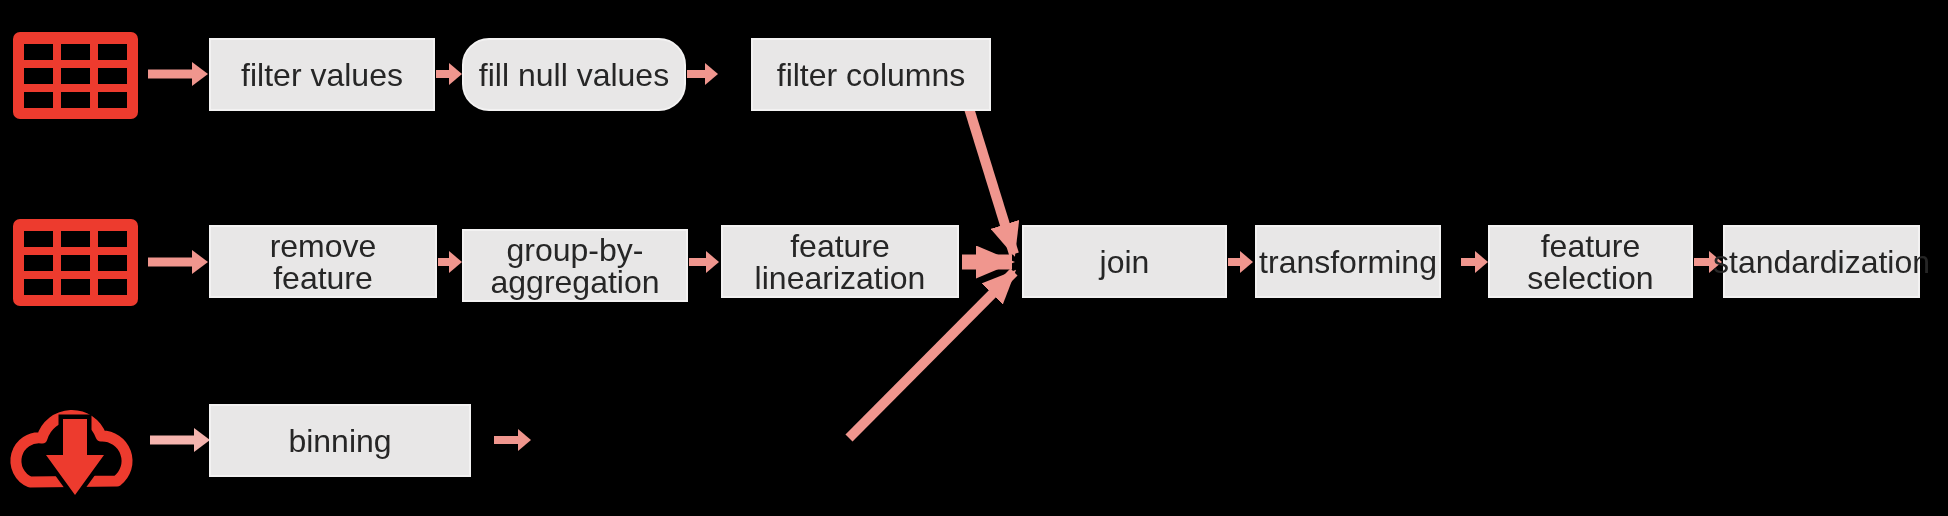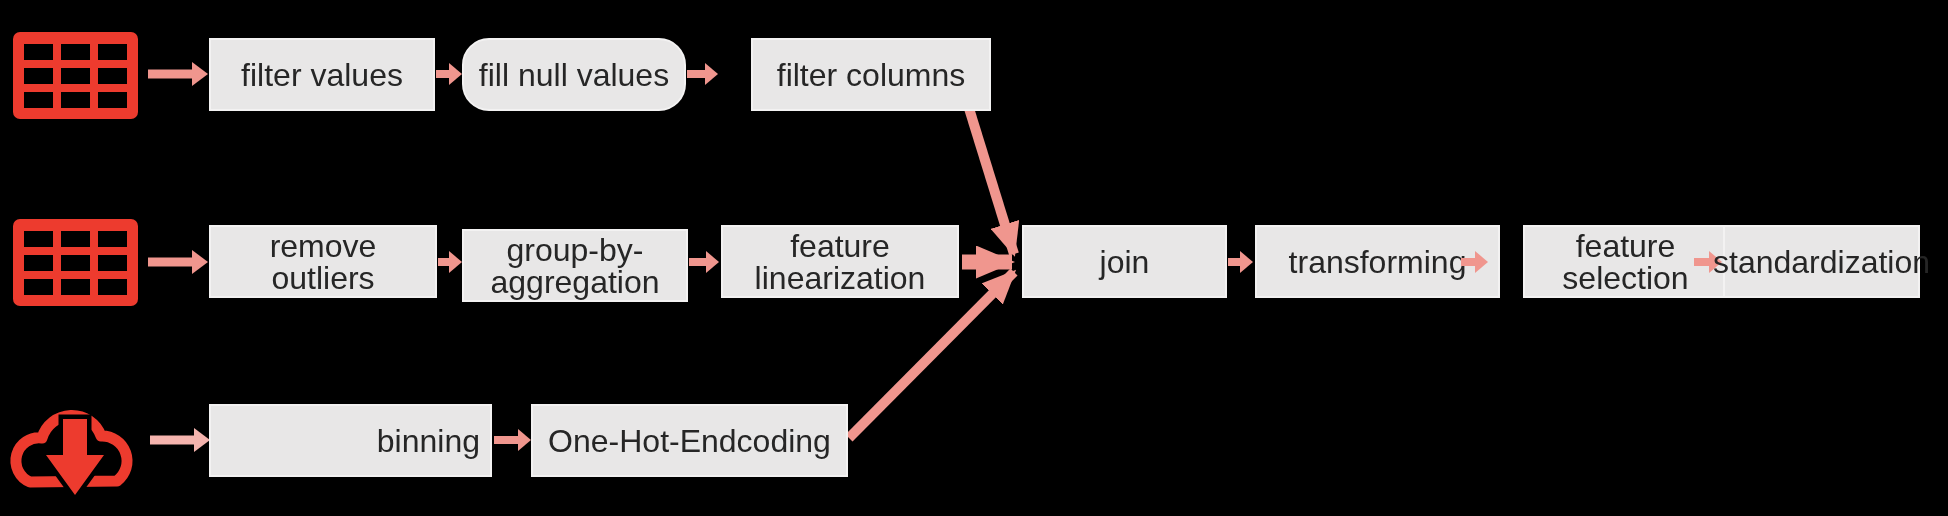--- a/index.html
+++ b/index.html
@@ -95,48 +95,45 @@
   <div class="box" style="left:462px;top:38px;width:224px;height:73px;border-radius:27px;">
     <span>fill null values</span>
   </div>
   <div class="ar" style="left:687px;top:63px;width:31px;"></div>
   <div class="box" style="left:719px;top:38px;width:240px;height:73px;margin-left:32px;">
     <span>filter columns</span>
   </div>
 
   <div class="ar ar-l" style="left:148px;top:250px;width:60px;"></div>
   <div class="box" style="left:209px;top:225px;width:228px;height:73px;">
-    <span>remove outliers</span>
+    <span>remove feature</span>
   </div>
   <div class="ar" style="left:438px;top:251px;width:24px;"></div>
   <div class="box" style="left:462px;top:229px;width:226px;height:73px;">
     <span>group-by-aggregation</span>
   </div>
   <div class="ar" style="left:689px;top:251px;width:30px;"></div>
   <div class="box" style="left:1022px;top:225px;width:205px;height:73px;">
     <span>join</span>
   </div>
   <div class="box" style="left:721px;top:225px;width:238px;height:73px;">
     <span>feature linearization</span>
   </div>
   <div class="ar" style="left:1228px;top:251px;width:25px;"></div>
-  <div class="box" style="left:1255px;top:225px;width:245px;height:73px;">
+  <div class="box" style="left:1255px;top:225px;width:186px;height:73px;">
     <span>transforming</span>
   </div>
   <div class="ar" style="left:1461px;top:251px;width:27px;"></div>
-  <div class="box" style="left:1488px;top:225px;width:205px;height:73px;margin-left:35px;">
+  <div class="box" style="left:1488px;top:225px;width:205px;height:73px;">
     <span>feature selection</span>
   </div>
   <div class="ar" style="left:1694px;top:251px;width:28px;"></div>
   <div class="box" style="left:1723px;top:225px;width:197px;height:73px;">
     <span>standardization</span>
   </div>
 
   <div class="ar ar-l pale" style="left:150px;top:428px;width:60px;"></div>
-  <div class="box" style="left:209px;top:404px;width:283px;height:73px;justify-content:flex-end;">
+  <div class="box" style="left:209px;top:404px;width:262px;height:73px;">
     <span>binning</span>
   </div>
   <div class="ar" style="left:494px;top:429px;width:37px;"></div>
-  <div class="box" style="left:531px;top:404px;width:317px;height:73px;">
-    <span>One-Hot-Endcoding</span>
-  </div>
 
 </div>
 
 </body></html>

